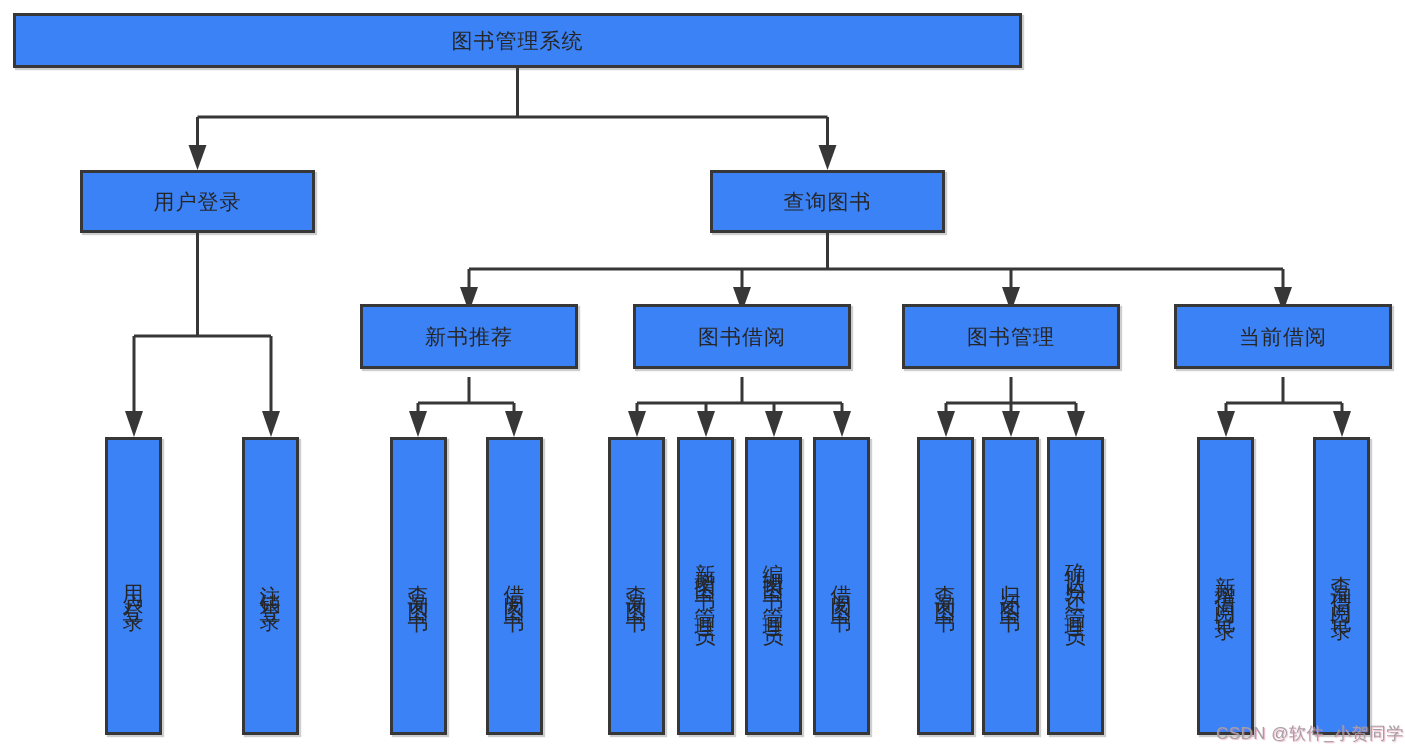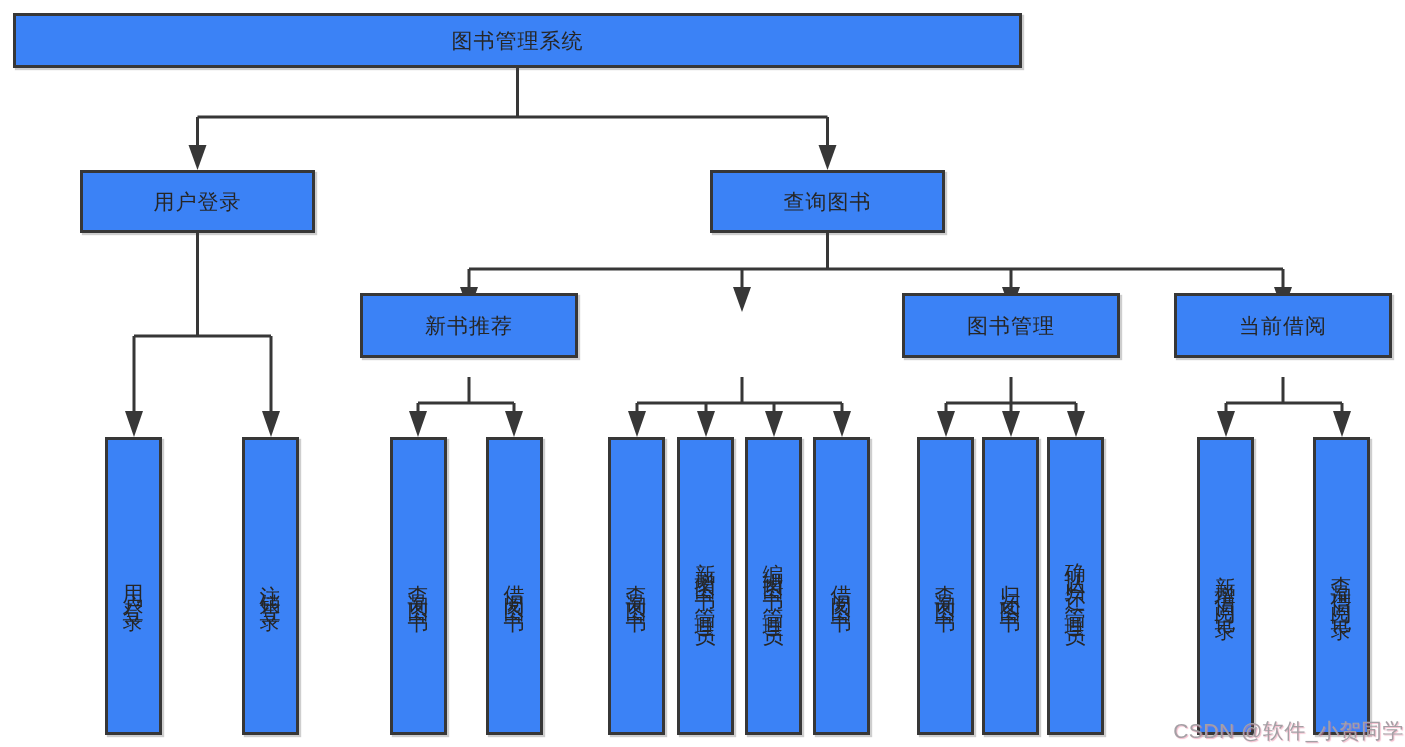--- a/index.html
+++ b/index.html
@@ -16,34 +16,34 @@
     box-sizing:border-box;
     background:#3b82f6;
     border:3px solid #373737;
     box-shadow:2px 2px 1px rgba(60,60,60,0.25);
     display:flex;align-items:center;justify-content:center;
     color:#262626;
   }
   .h-label{font-size:21px;letter-spacing:1px;white-space:nowrap;}
   .root-box{left:13px;top:13px;width:1009px;height:55px;}
   .l2-box{top:170px;width:235px;height:63px;}
-  .l3-box{top:293px;width:218px;height:65px;}
+  .l3-box{top:304px;width:218px;height:65px;}
   .leaf-box{top:437px;width:57px;height:298px;}
   .v-label{
     writing-mode:vertical-rl;
     text-orientation:mixed;
     font-size:21px;
     letter-spacing:9px;
     line-height:1.1;
     max-height:288px;
   }
   #watermark{
     position:absolute;
     right:1px;bottom:2px;
-    font-size:21px;
+    font-size:17px;
     letter-spacing:0.5px;
     color:#a4a0a5;
     text-shadow:1px 1px 1px rgba(235,130,160,0.55);
     white-space:nowrap;
     z-index:5;
   }
 </style>
 </head>
 <body>
 
@@ -96,20 +96,23 @@
   <div class="box l2-box" style="left:80px;">
     <span class="h-label">用户登录</span>
   </div>
   <div class="box l2-box" style="left:710px;">
     <span class="h-label">查询图书</span>
   </div>
 
   <div class="box l3-box" style="left:360px;">
     <span class="h-label">新书推荐</span>
   </div>
+  <div class="box l3-box" style="left:633px;">
+    <span class="h-label">图书借阅</span>
+  </div>
   <div class="box l3-box" style="left:902px;">
     <span class="h-label">图书管理</span>
   </div>
   <div class="box l3-box" style="left:1174px;">
     <span class="h-label">当前借阅</span>
   </div>
 
   <div class="box leaf-box" style="left:105px;">
     <span class="v-label">用户登录</span>
   </div>

